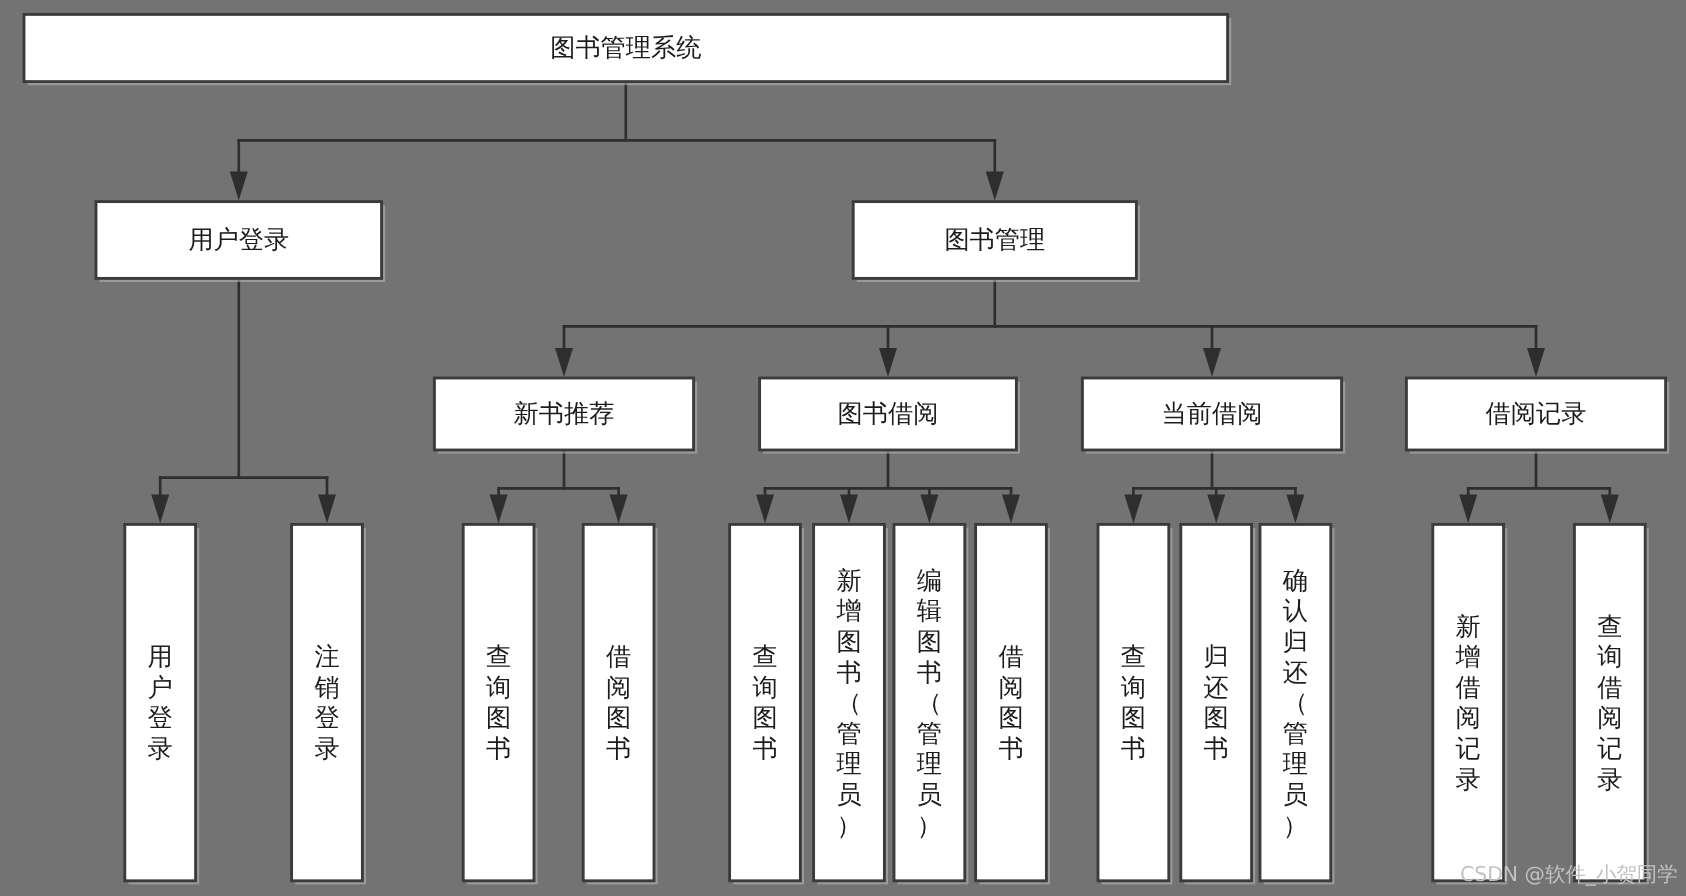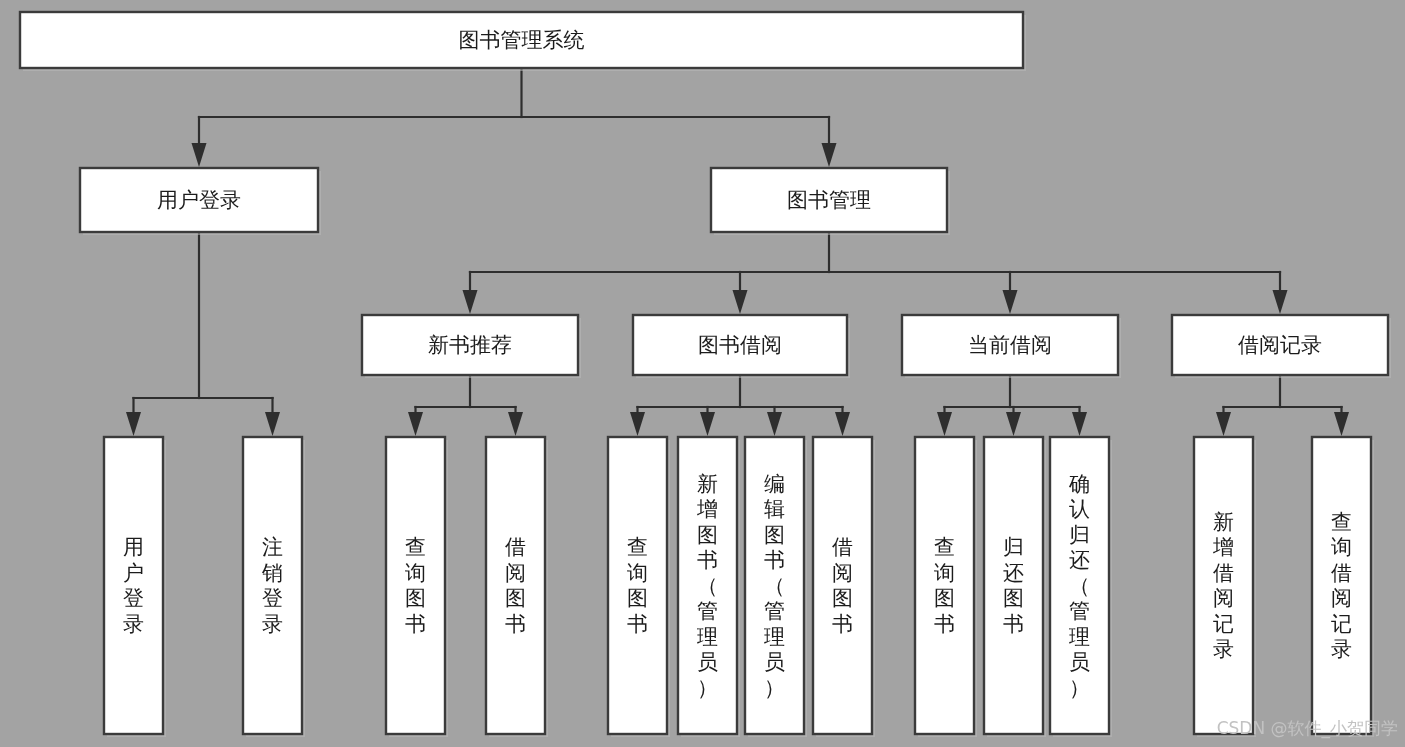--- a/index.html
+++ b/index.html
@@ -8,21 +8,21 @@
     padding: 0;
     background: #ffffff;
   }
   body {
     font-family: "DejaVu Sans", "Liberation Sans", sans-serif;
   }
   #diagram-root {
     position: relative;
     width: 1405px;
     height: 747px;
-    background: #a3a3a3;
+    background: #737373;
     overflow: hidden;
   }
   svg.diagram-canvas {
     position: absolute;
     left: 0;
     top: 0;
     width: 1405px;
     height: 747px;
     display: block;
   }

